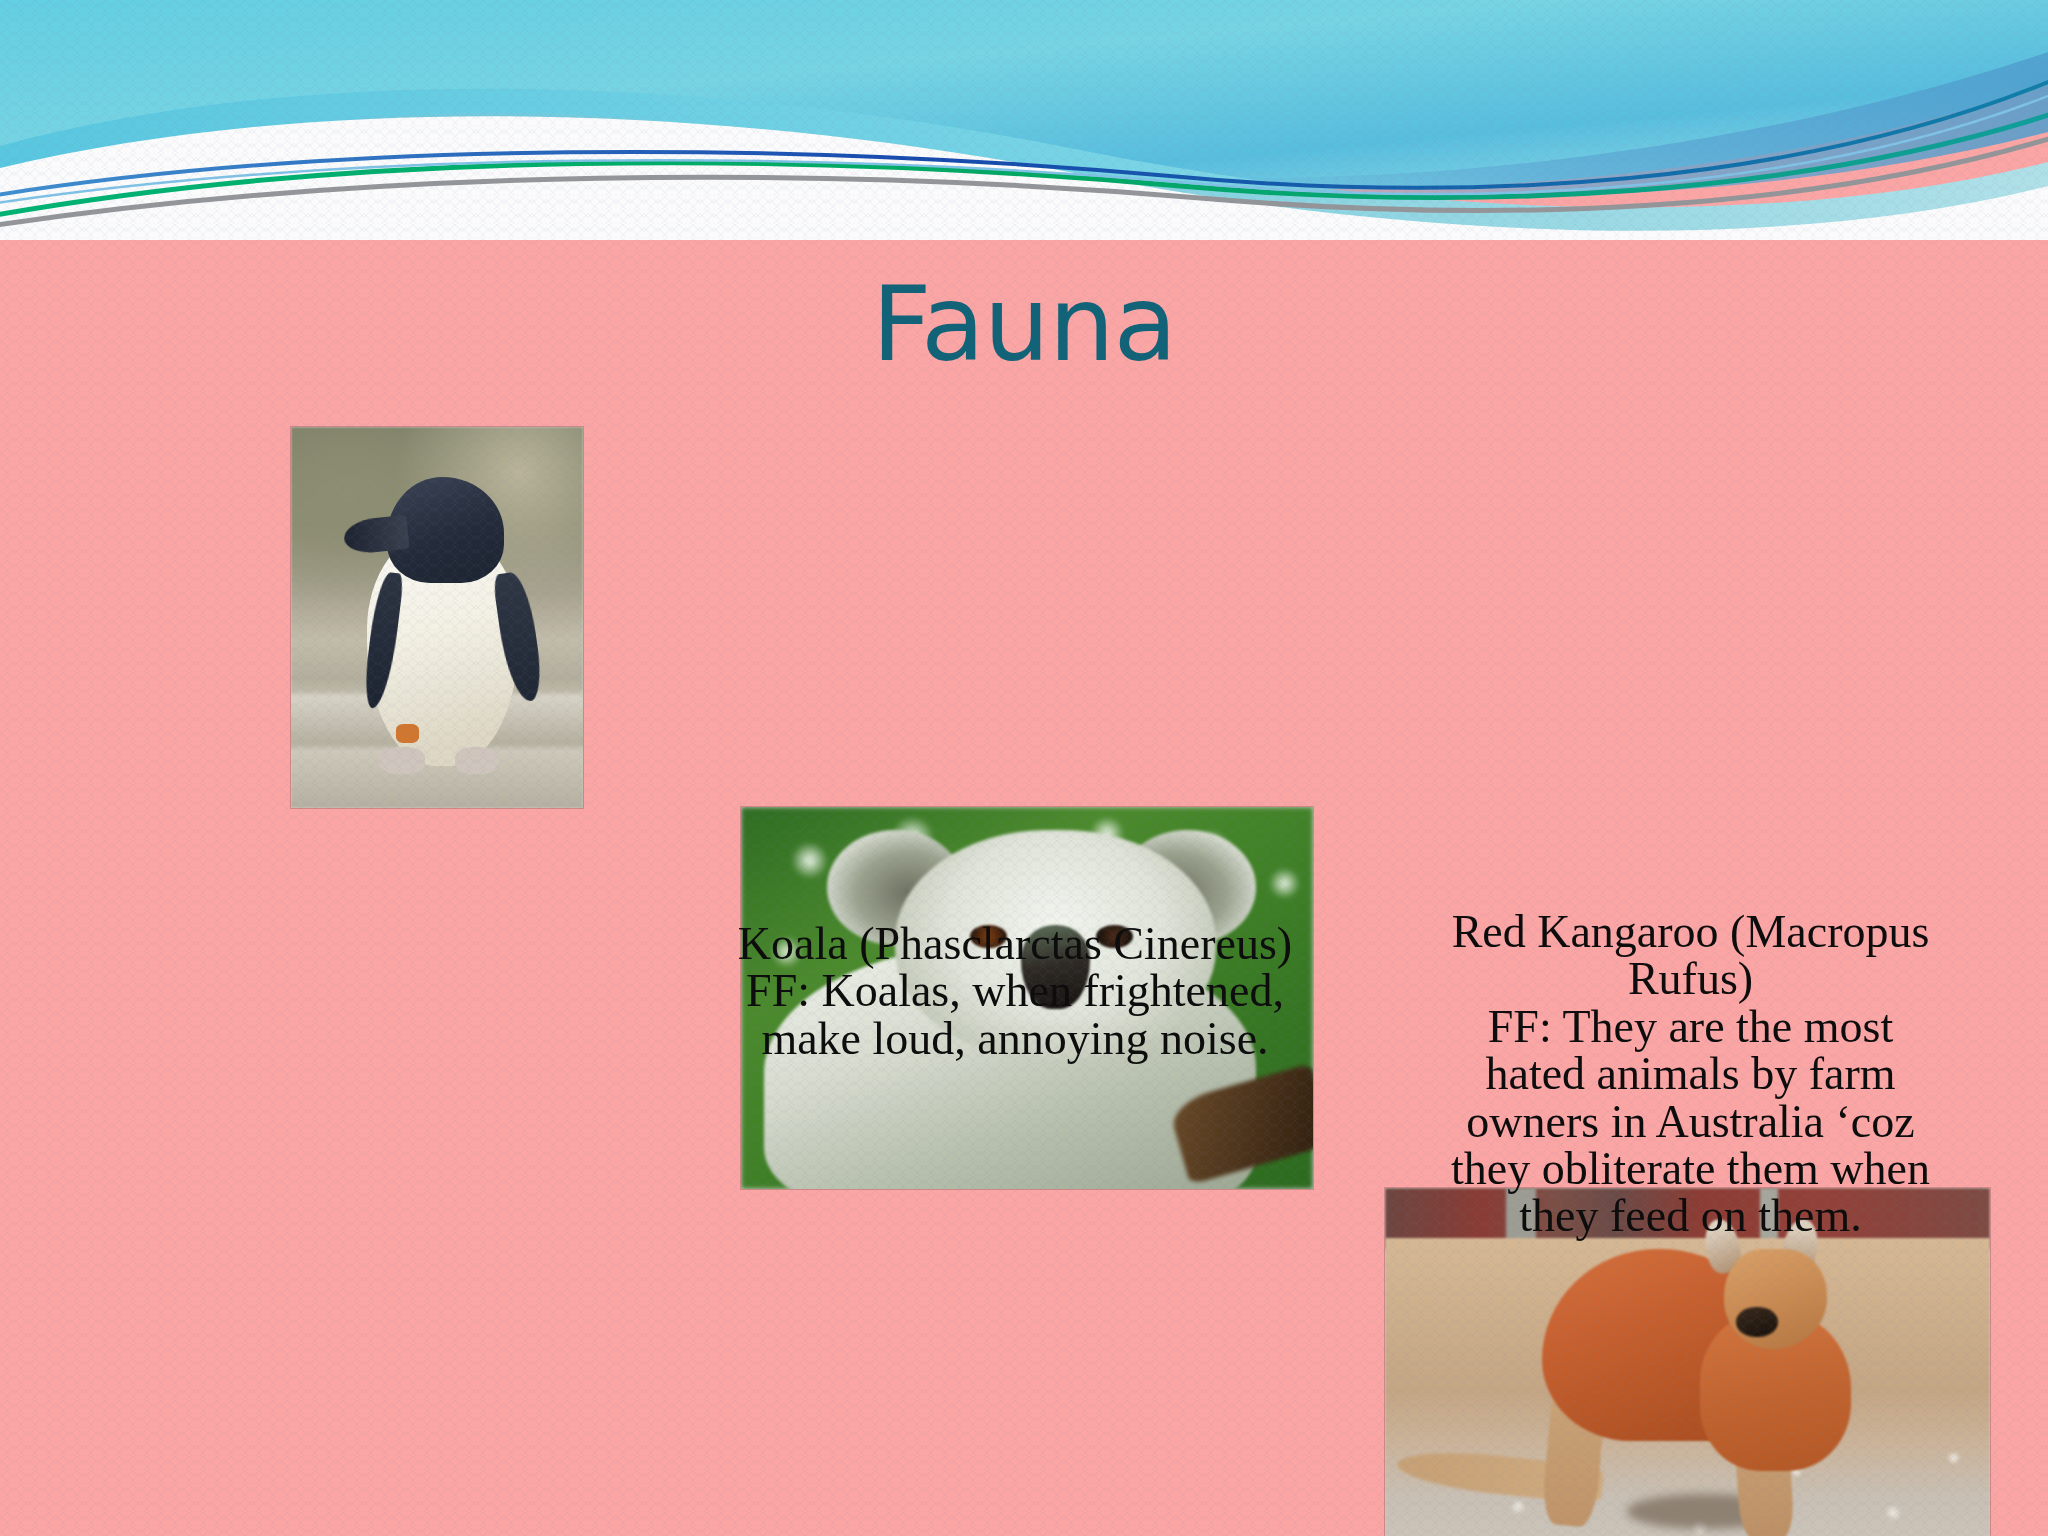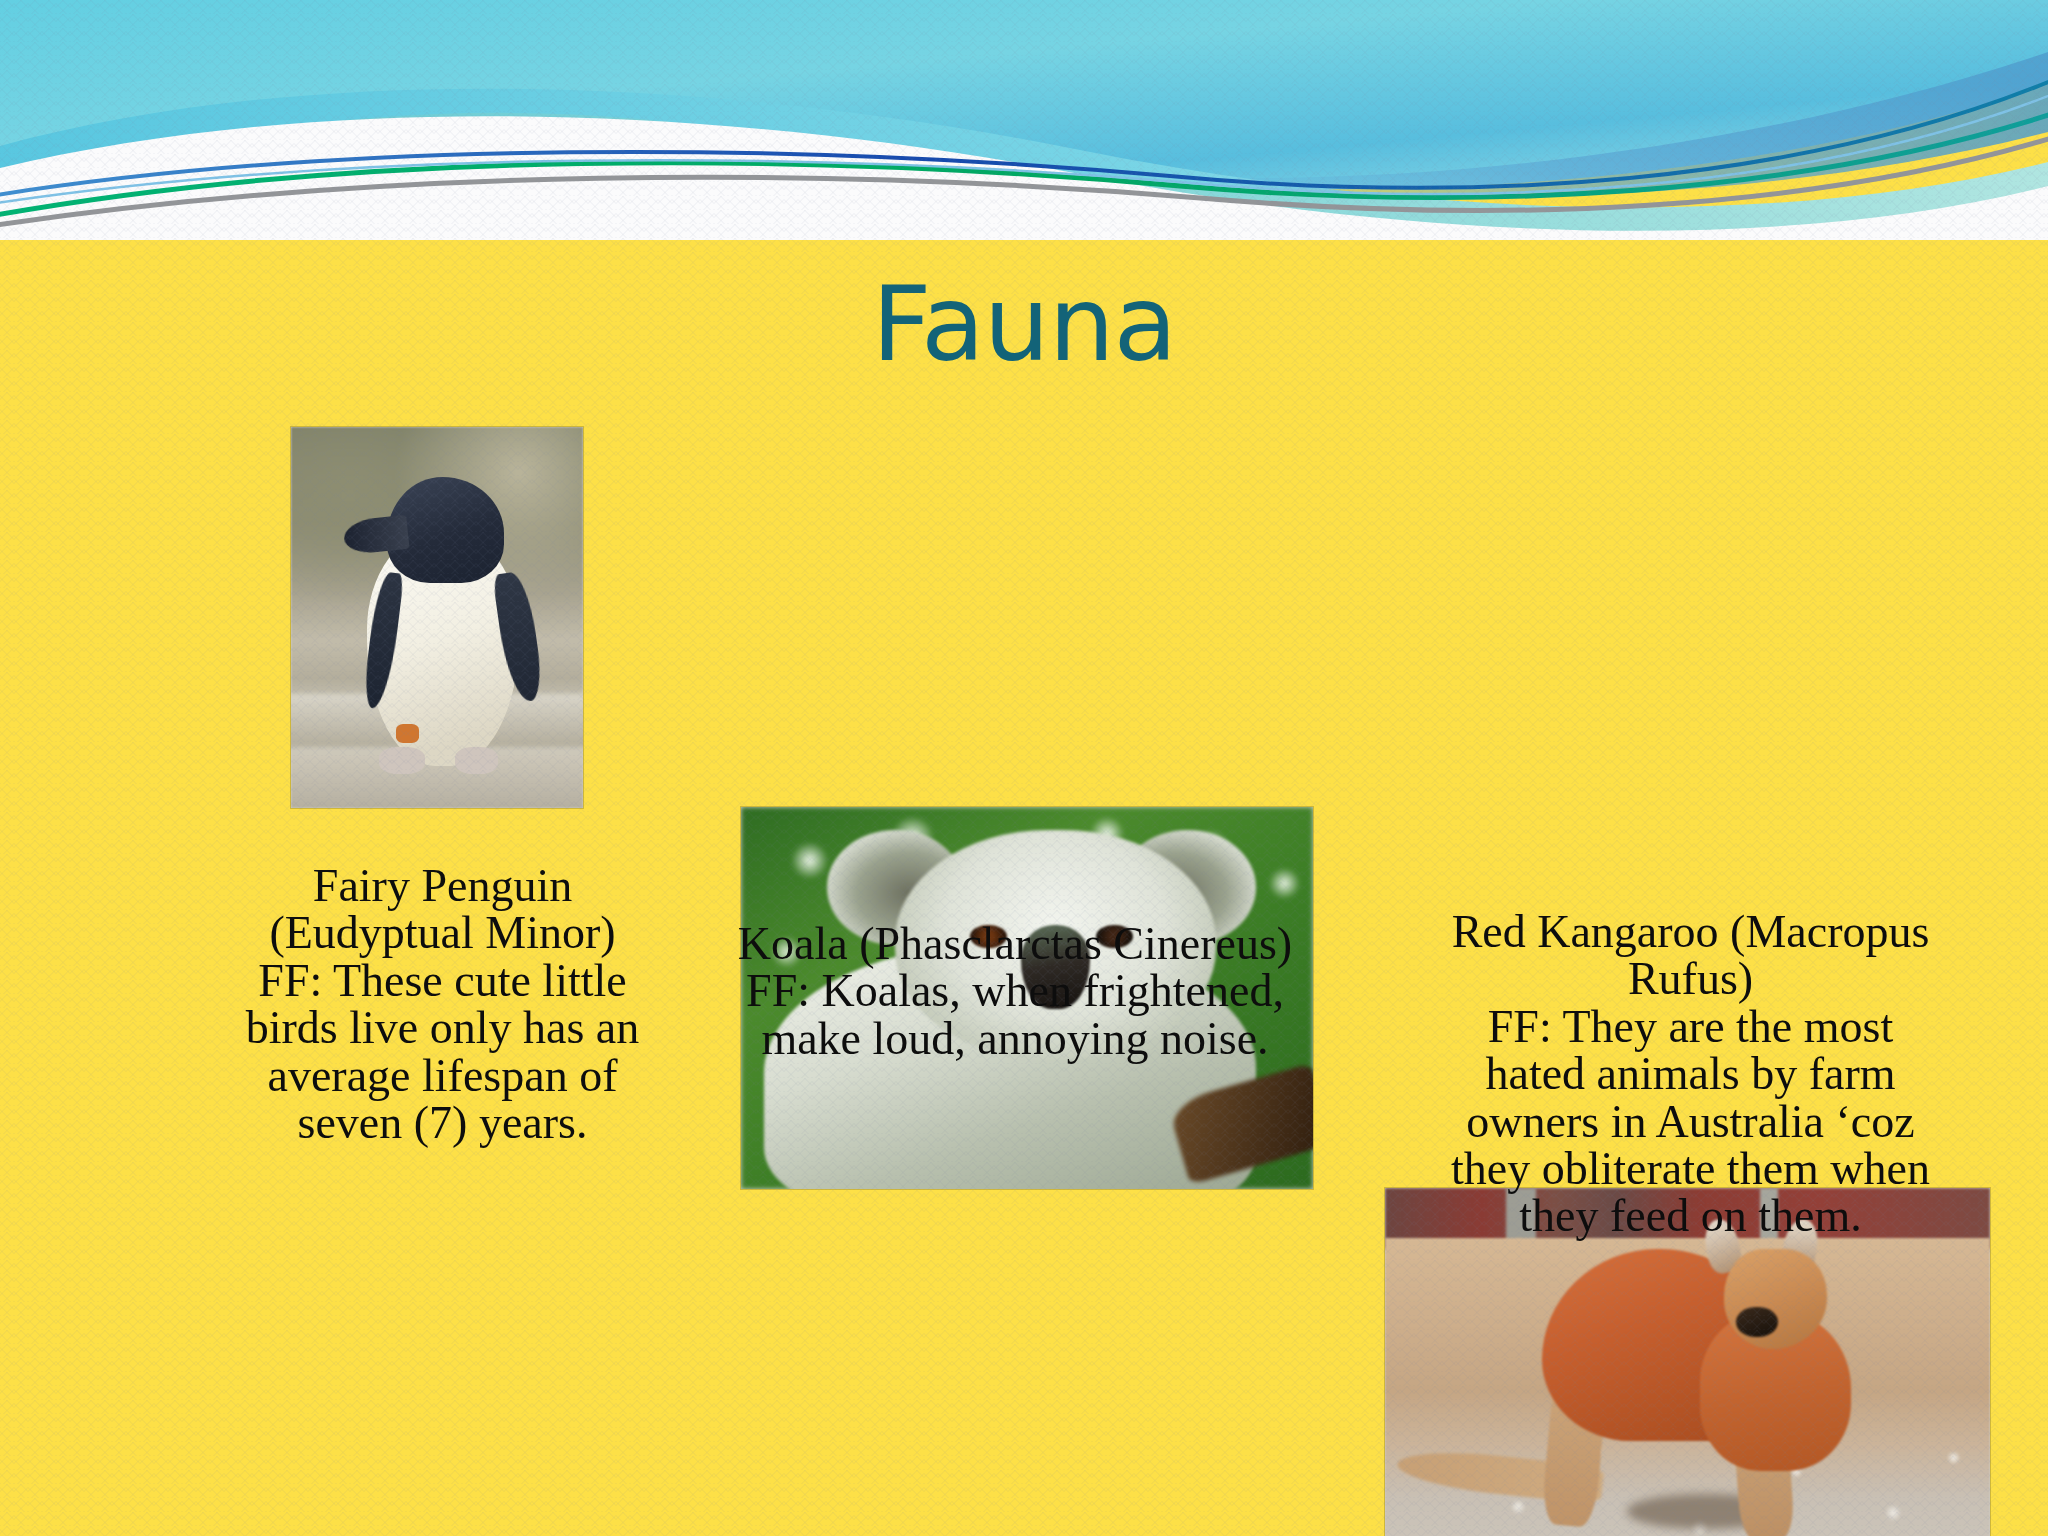--- a/index.html
+++ b/index.html
@@ -6,21 +6,21 @@
 
   html, body {
     width:2048px; height:1536px;
     overflow:hidden;
     background:#ffffff;
   }
 
   #slide {
     position:relative;
     width:2048px; height:1536px;
-    background:#fde047;
+    background:#fca5a5;
     font-family:"Liberation Serif", serif;
     overflow:hidden;
   }
 
   
   #texture {
     position:absolute; inset:0;
     pointer-events:none;
     opacity:.55;
     background-image:
@@ -364,22 +364,20 @@
     <div class="body"></div>
     <div class="wingL"></div>
     <div class="wingR"></div>
     <div class="head"></div>
     <div class="beak"></div>
     <div class="tag"></div>
     <div class="footL"></div>
     <div class="footR"></div>
   </div>
 
-  <div class="card caption" id="cap-penguin">Fairy Penguin (Eudyptual Minor)
-FF: These cute little birds live only has an average lifespan of seven (7) years.</div>
 
   <div class="photo" id="photo-koala">
     <div class="leaves"></div>
     <div class="bodyfur"></div>
     <div class="earL"></div>
     <div class="earR"></div>
     <div class="headfur"></div>
     <div class="eyeL"></div>
     <div class="eyeR"></div>
     <div class="nose"></div>

